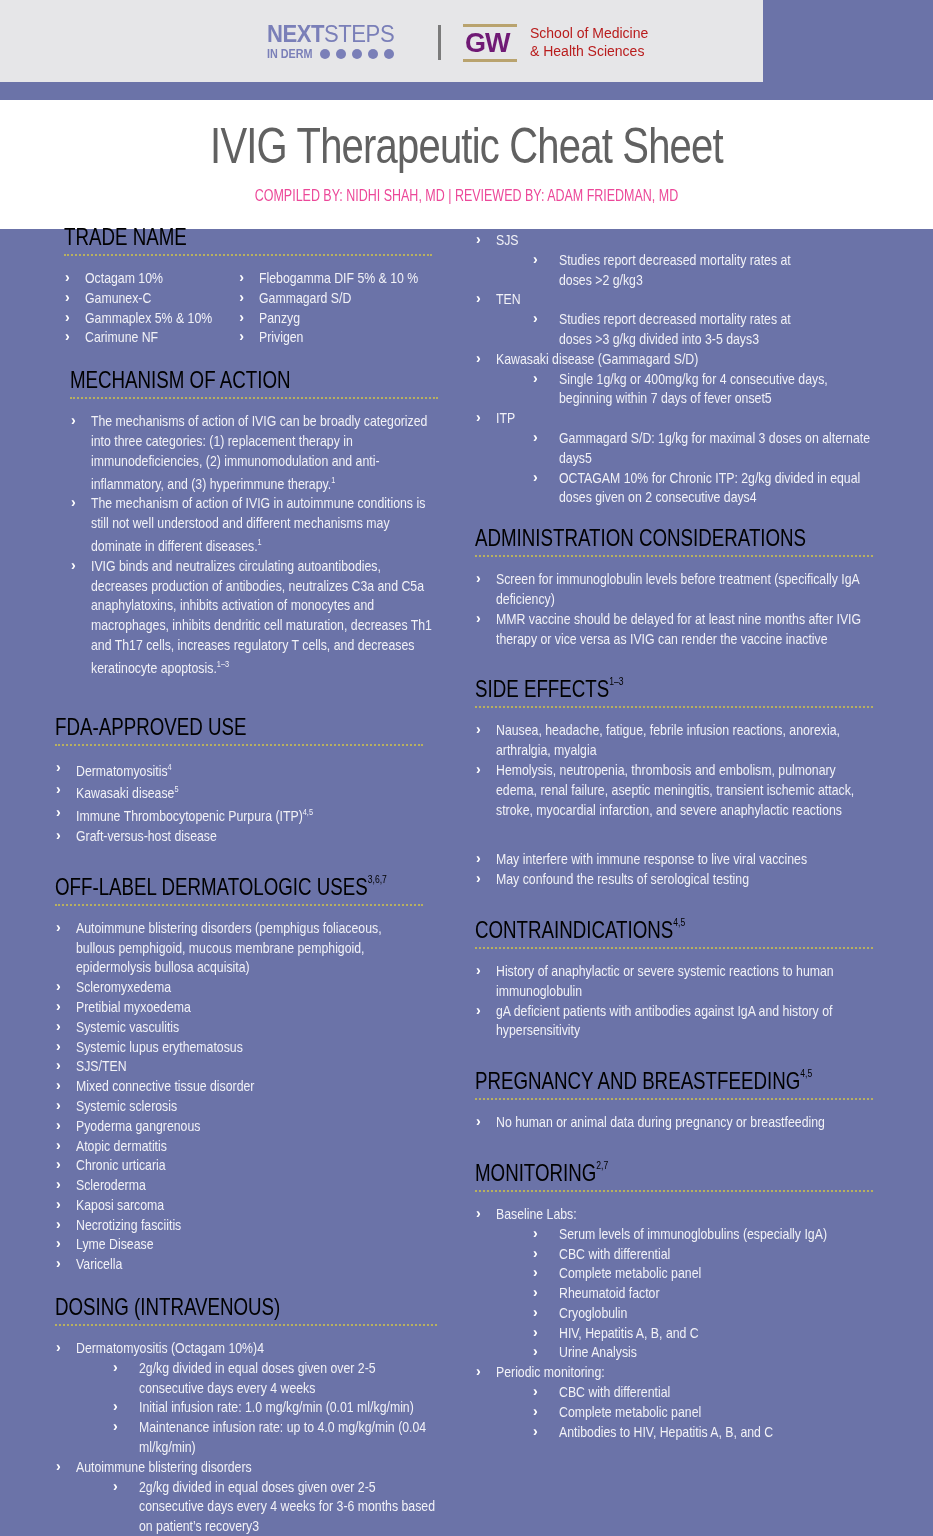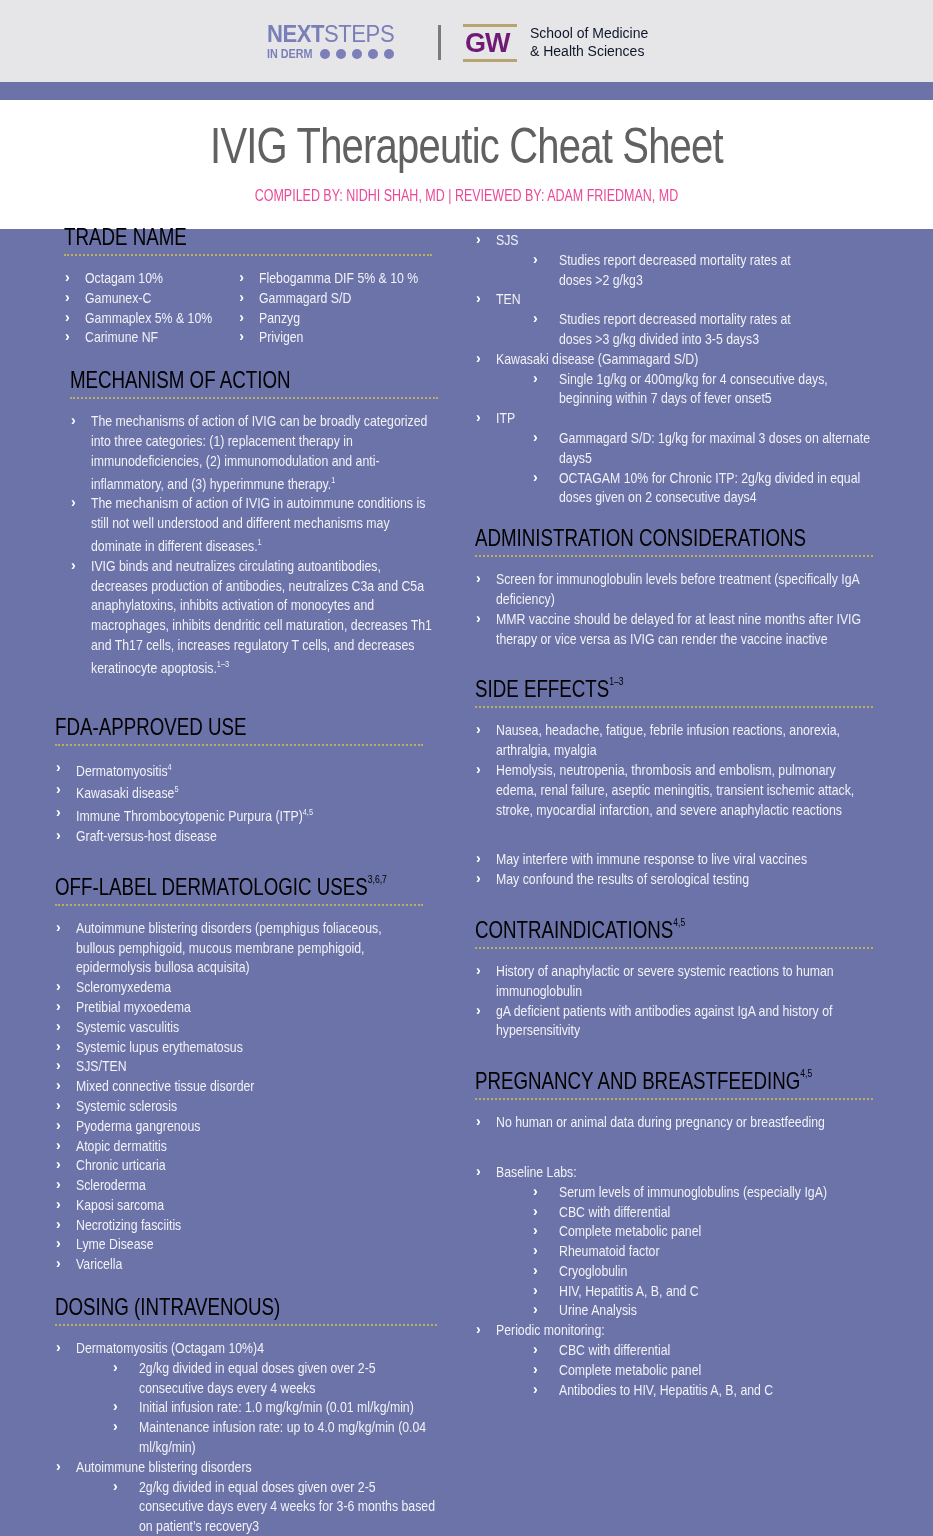--- a/index.html
+++ b/index.html
@@ -1,37 +1,37 @@
 <!DOCTYPE html>
 <html><head>
 <meta charset="utf-8">
 <style>
   * { box-sizing: border-box; margin: 0; padding: 0; }
   html, body { width: 933px; height: 1536px; overflow: hidden; background: #6b73a8; }
   body { font-family: "Liberation Sans", "DejaVu Sans", sans-serif; }
 
   .topbar {
-    position: absolute; left: 0; top: 0; width: 933px; height: 82px;
+    position: absolute; left: 0; top: 0; width: 763px; height: 82px;
     background: #e6e6e8;
   }
   .logo-nextsteps { position: absolute; left: 267px; top: 22px; }
   .ns-main {
     font-size: 24px; line-height: 24px; color: #7a7fb8; letter-spacing: -0.5px;
     transform: scaleX(0.92); transform-origin: left top; white-space: nowrap;
   }
   .ns-main b { font-weight: 700; }
   .ns-main span.light { font-weight: 400; }
   .ns-sub { display: flex; align-items: center; margin-top: 2px; }
   .ns-sub-text { font-size: 12px; font-weight: 700; color: #7a7fb8; line-height: 12px; transform: scaleX(0.9); transform-origin: left; }
   .ns-dot { width: 10px; height: 10px; border-radius: 50%; background: #7a7fb8; margin-left: 6px; }
   .logo-divider { position: absolute; left: 438px; top: 25px; width: 3px; height: 35px; background: #7b7b7b; }
   .gw-logo { position: absolute; left: 463px; top: 24px; width: 54px; height: 38px; }
   .gw-bar { position: absolute; left: 0; width: 54px; height: 3px; background: #b9a36e; }
   .gw-text { position: absolute; left: 2px; top: 6px; font-size: 27px; font-weight: 700; color: #701a75; letter-spacing: -1px; line-height: 27px; text-align: right; }
-  .gw-school { position: absolute; left: 530px; top: 24px; font-size: 14px; line-height: 18px; color: #0f172a; }
+  .gw-school { position: absolute; left: 530px; top: 24px; font-size: 14px; line-height: 18px; color: #b91c1c; }
 
   .title-area { position: absolute; left: 0; top: 100px; width: 933px; height: 129px; background: #ffffff; }
   .main-title {
     position: absolute; left: 0; width: 933px; top: 18px; text-align: center;
     font-size: 50px; color: #616161; line-height: 56px; letter-spacing: -1px;
   }
   .main-title span { display: inline-block; transform: scaleX(0.8); }
   .credits {
     position: absolute; left: 0; width: 933px; top: 86px; text-align: center;
     font-size: 16px; color: #ec4899; line-height: 20px;
@@ -218,20 +218,21 @@
   </div>
 
   <div class="section" style="width:398px;margin-top:18px;">
     <div class="sec-head"><span class="txt"><span>PREGNANCY AND BREASTFEEDING</span><sup>4,5</sup></span></div>
     <div class="list" style="padding-top:12px">
       <div class="li"><span class="chev">›</span><span class="t">No human or animal data during pregnancy or breastfeeding</span></div>
     </div>
   </div>
 
   <div class="section" style="width:398px;margin-top:18px;">
+    <div class="sec-head"><span class="txt"><span>MONITORING</span><sup>2,7</sup></span></div>
     <div class="list" style="padding-top:12px">
       <div class="li"><span class="chev">›</span><span class="t">Baseline Labs:</span></div>
       <div class="li sub"><span class="chev">›</span><span class="t">Serum levels of immunoglobulins (especially IgA)</span></div>
       <div class="li sub"><span class="chev">›</span><span class="t">CBC with differential</span></div>
       <div class="li sub"><span class="chev">›</span><span class="t">Complete metabolic panel</span></div>
       <div class="li sub"><span class="chev">›</span><span class="t">Rheumatoid factor</span></div>
       <div class="li sub"><span class="chev">›</span><span class="t">Cryoglobulin</span></div>
       <div class="li sub"><span class="chev">›</span><span class="t">HIV, Hepatitis A, B, and C</span></div>
       <div class="li sub"><span class="chev">›</span><span class="t">Urine Analysis</span></div>
       <div class="li"><span class="chev">›</span><span class="t">Periodic monitoring:</span></div>

